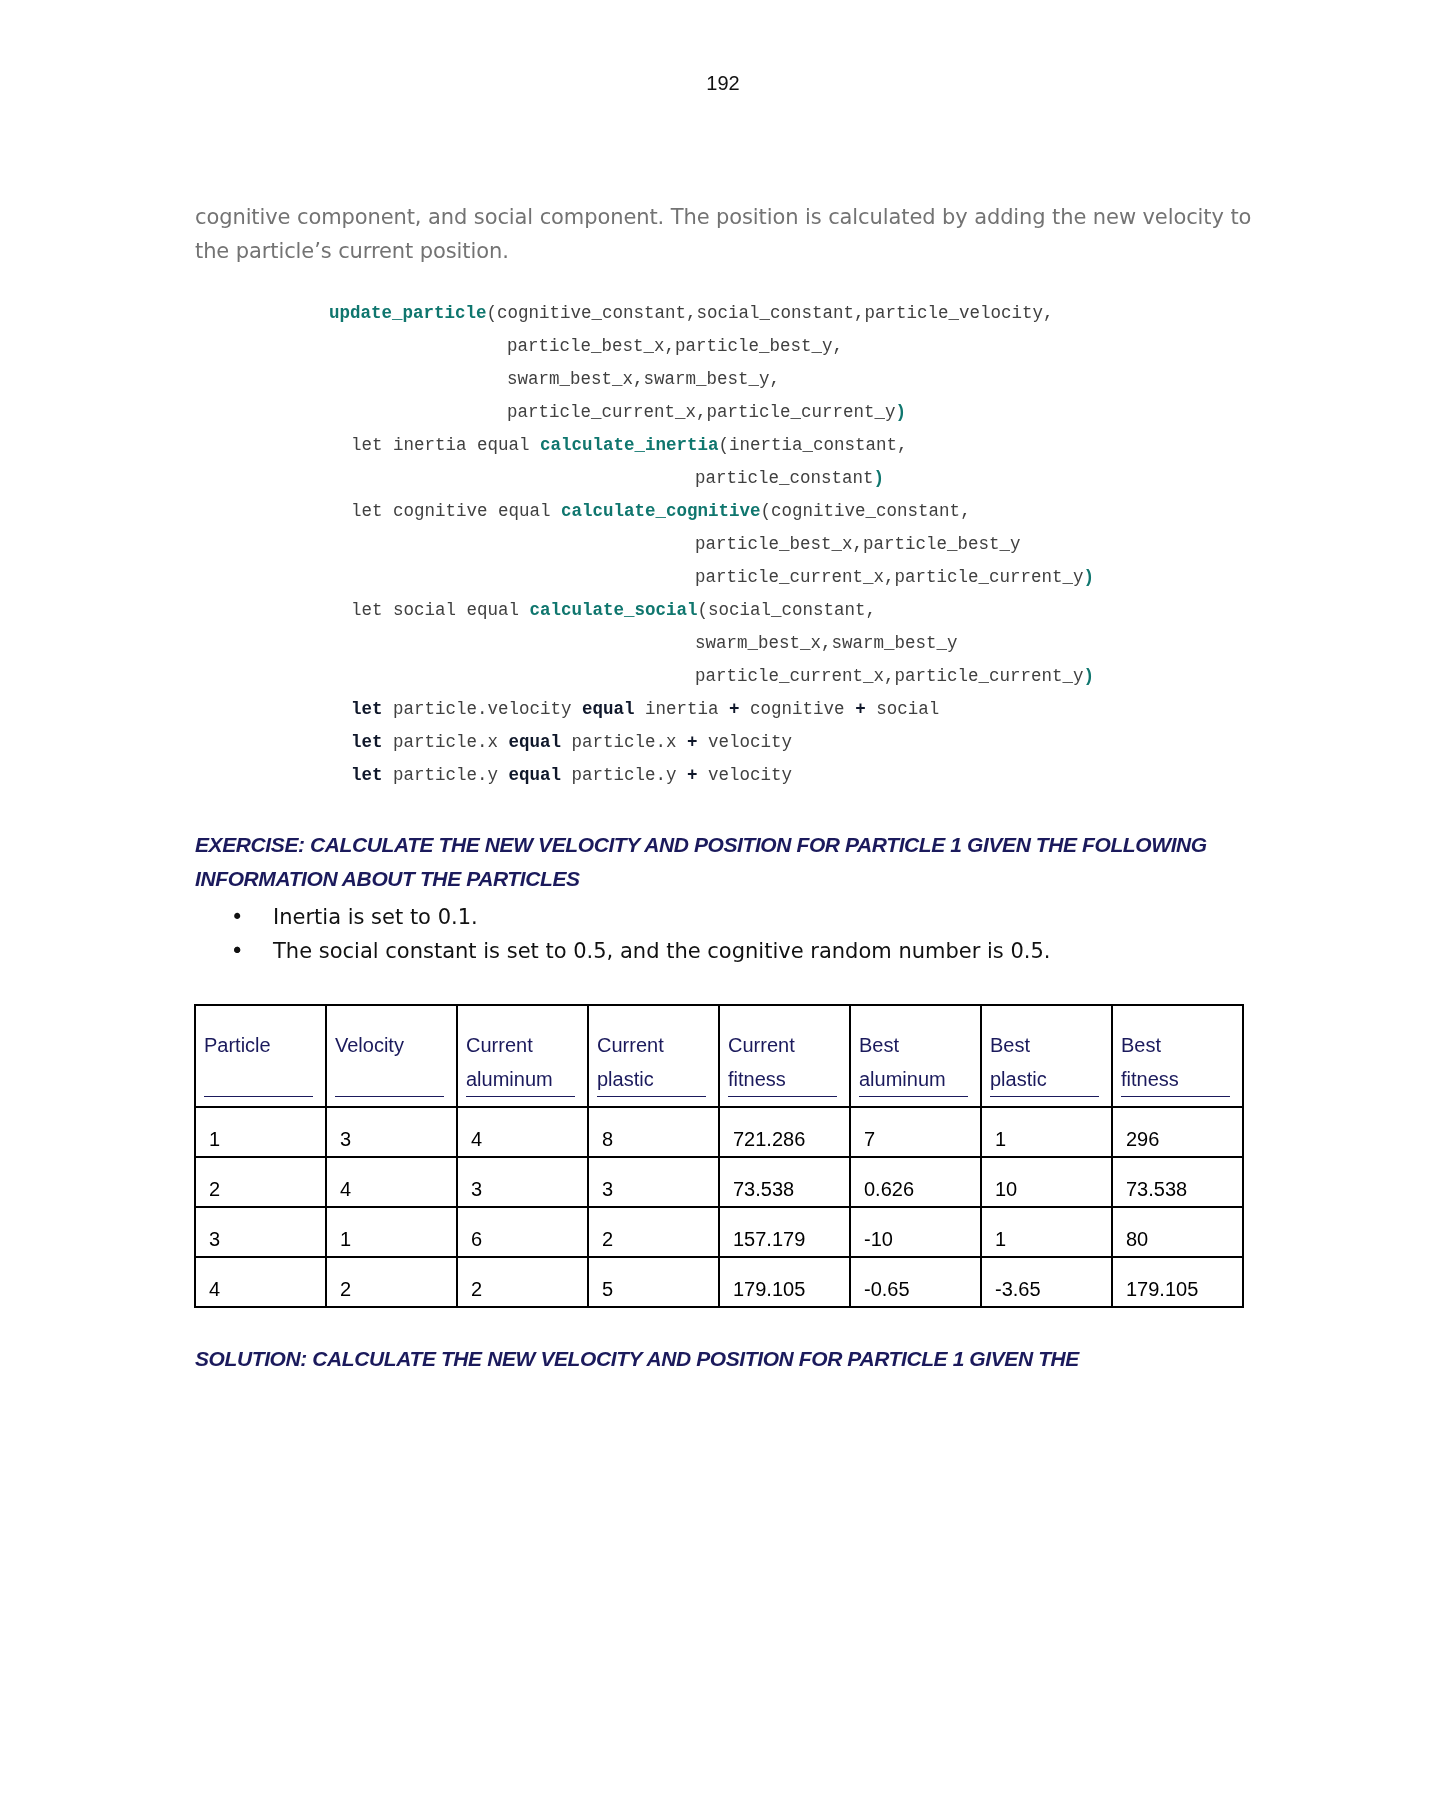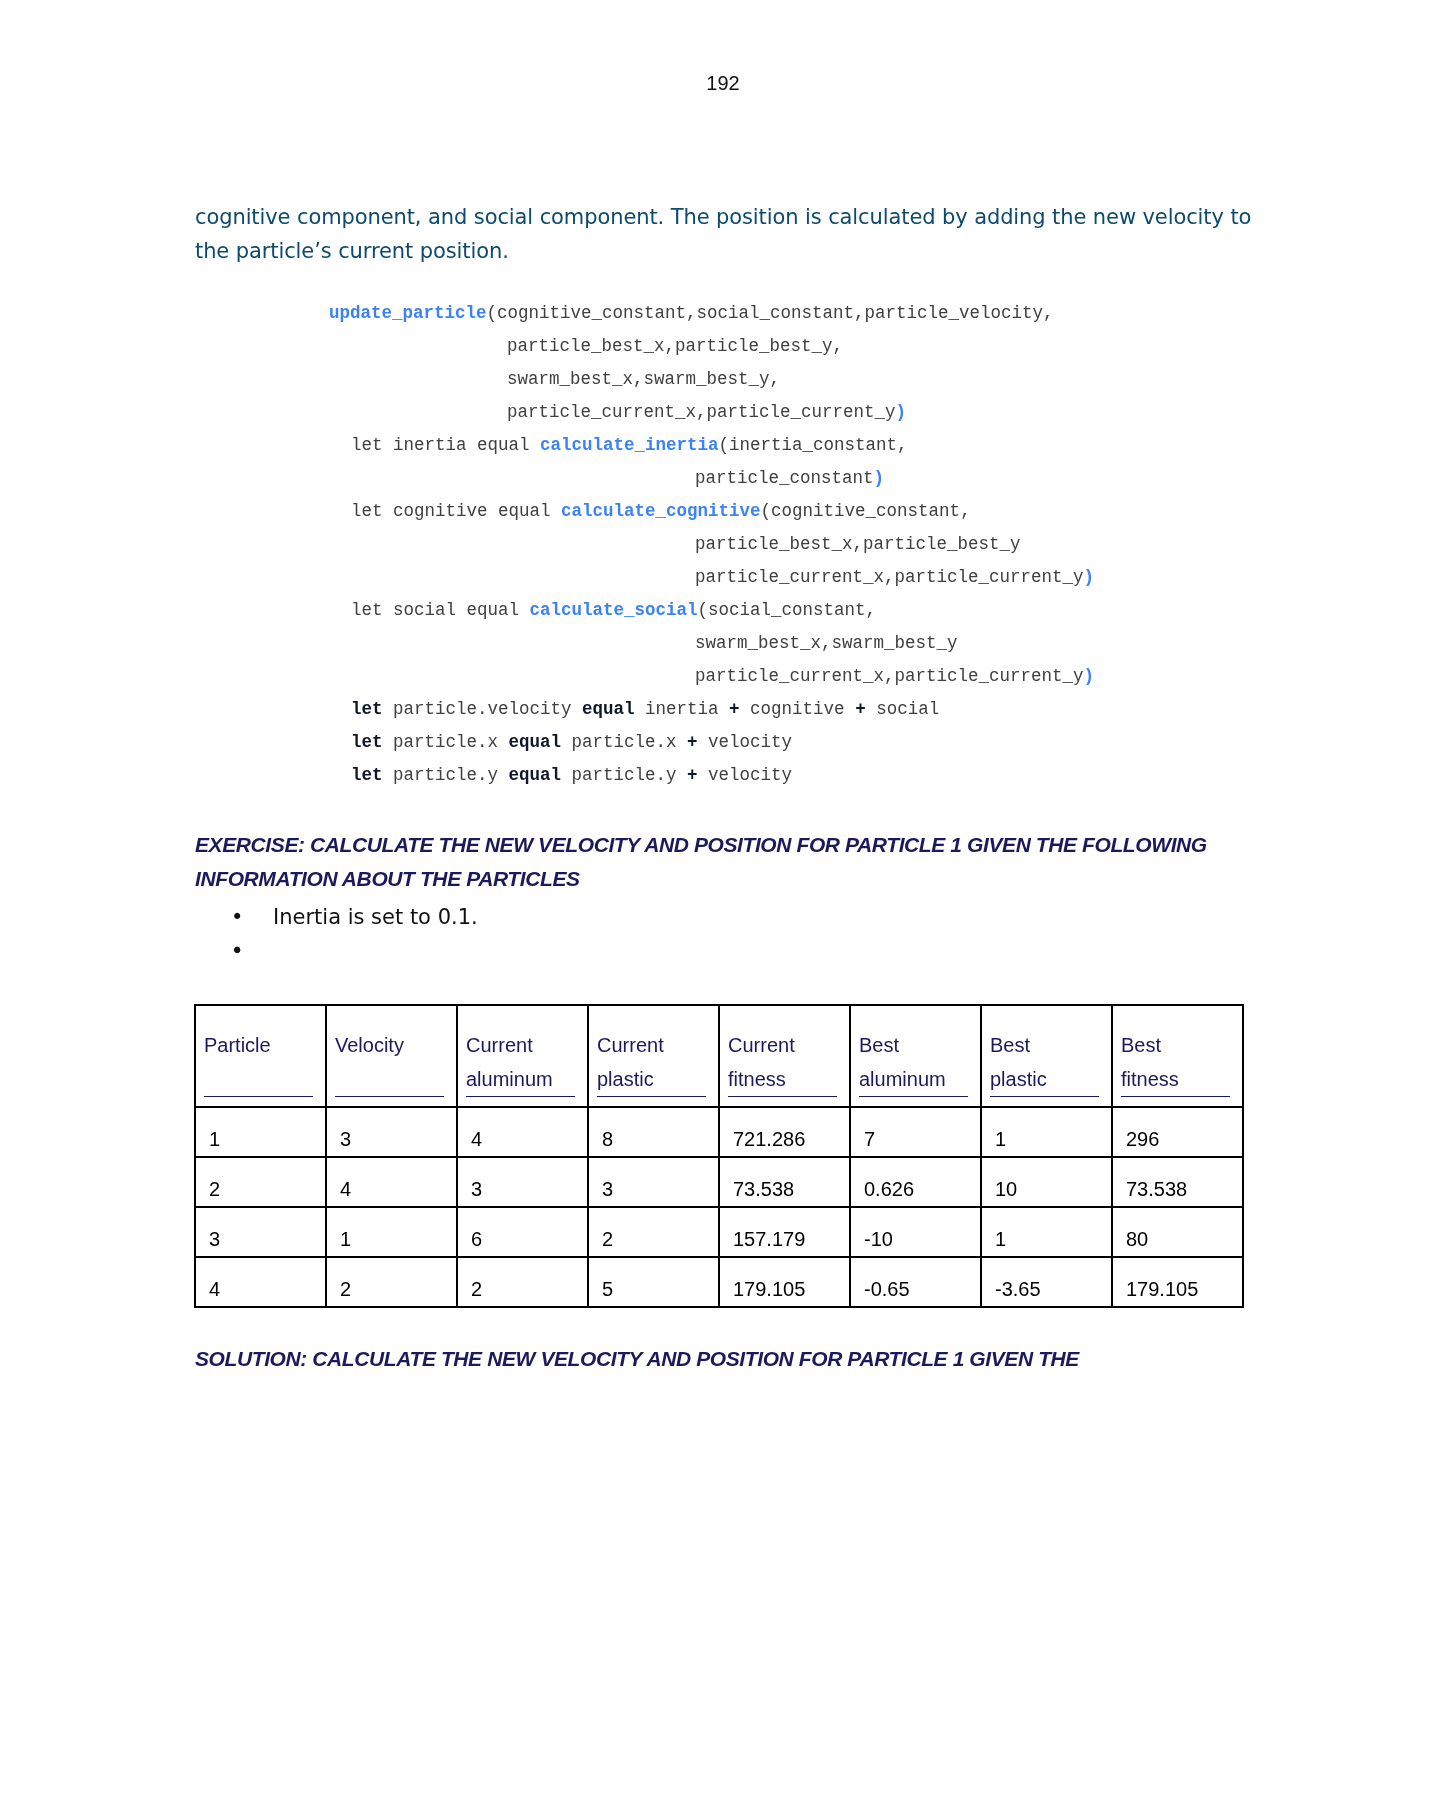--- a/index.html
+++ b/index.html
@@ -4,30 +4,30 @@
 <style>
   html, body { margin: 0; padding: 0; background: #ffffff; }
   body { width: 1436px; height: 1800px; position: relative; overflow: hidden; }
   .page-number {
     position: absolute; top: 72px; left: 0; width: 1446px; text-align: center;
     font-family: "Liberation Sans", sans-serif; font-size: 20px; color: #111;
   }
   .body-text {
     position: absolute; left: 195px; top: 200px; width: 1060px;
     font-family: "DejaVu Sans", sans-serif; font-size: 21px; line-height: 34px;
-    color: #0c4a6e; letter-spacing: -0.1px;
+    color: #737373; letter-spacing: -0.1px;
   }
   .code-block {
     position: absolute; left: 329px; top: 297px;
     font-family: "Liberation Mono", monospace; font-size: 17.5px; line-height: 33px;
     color: #7a7a7a; white-space: pre;
   }
   .code-line { height: 33px; }
   .code-line .kw { color: #0f172a; font-weight: bold; }
-  .code-line .fn { color: #3b82f6; font-weight: bold; }
+  .code-line .fn { color: #0f766e; font-weight: bold; }
   .code-line .plain { color: #404040; }
   .code-line .arg { color: #404040; margin-top: 48px; }
   .ind1 { padding-left: 22px; }
   .ind-args { padding-left: 178px; }
   .ind-deep { padding-left: 366px; }
   .heading {
     position: absolute; left: 195px; width: 1060px;
     font-family: "Liberation Sans", sans-serif; font-weight: bold; font-style: italic;
     font-size: 21px; line-height: 34px; color: #1b1a5c; letter-spacing: -0.4px;
   }
@@ -59,21 +59,21 @@
 
 <p class="body-text" style="margin:0;top:200px;">cognitive component, and social component. The position is calculated by adding the new velocity to the particle’s current position.</p>
 
 <div class="code-block" id="code-block"><div class="code-line "><span class="fn">update_particle</span><span class="arg">(cognitive_constant,social_constant,particle_velocity,</span></div><div class="code-line ind-args"><span class="arg">particle_best_x,particle_best_y,</span></div><div class="code-line ind-args"><span class="arg">swarm_best_x,swarm_best_y,</span></div><div class="code-line ind-args"><span class="arg">particle_current_x,particle_current_y</span><span class="fn">)</span></div><div class="code-line ind1"><span class="plain">let inertia equal </span><span class="fn">calculate_inertia</span><span class="arg">(inertia_constant,</span></div><div class="code-line ind-deep"><span class="arg">particle_constant</span><span class="fn">)</span></div><div class="code-line ind1"><span class="plain">let cognitive equal </span><span class="fn">calculate_cognitive</span><span class="arg">(cognitive_constant,</span></div><div class="code-line ind-deep"><span class="arg">particle_best_x,particle_best_y</span></div><div class="code-line ind-deep"><span class="arg">particle_current_x,particle_current_y</span><span class="fn">)</span></div><div class="code-line ind1"><span class="plain">let social equal </span><span class="fn">calculate_social</span><span class="arg">(social_constant,</span></div><div class="code-line ind-deep"><span class="arg">swarm_best_x,swarm_best_y</span></div><div class="code-line ind-deep"><span class="arg">particle_current_x,particle_current_y</span><span class="fn">)</span></div><div class="code-line ind1"><span class="kw">let </span><span class="arg">particle.velocity </span><span class="kw">equal </span><span class="arg">inertia </span><span class="kw">+ </span><span class="arg">cognitive </span><span class="kw">+ </span><span class="arg">social</span></div><div class="code-line ind1"><span class="kw">let </span><span class="arg">particle.x </span><span class="kw">equal </span><span class="arg">particle.x </span><span class="kw">+ </span><span class="arg">velocity</span></div><div class="code-line ind1"><span class="kw">let </span><span class="arg">particle.y </span><span class="kw">equal </span><span class="arg">particle.y </span><span class="kw">+ </span><span class="arg">velocity</span></div></div>
 
 <div class="heading" style="top:818px;margin-top:10px;">EXERCISE: CALCULATE THE NEW VELOCITY AND POSITION FOR PARTICLE 1 GIVEN THE FOLLOWING INFORMATION ABOUT THE PARTICLES</div>
 
 <ul class="bullets">
   <li><span class="bullet">•</span><span>Inertia is set to 0.1.</span></li>
   <li><span class="bullet">•</span></li>
-  <li><span class="bullet">•</span></li>
+  <li><span class="bullet">•</span><span>The social constant is set to 0.5, and the cognitive random number is 0.5.</span></li>
 </ul>
 
 <table class="particles">
   <thead>
     <tr>
       <th>
           <div class="th-inner"><span>Particle</span><br><span style="visibility:hidden">&nbsp;</span></div>
         </th>
       <th>
           <div class="th-inner"><span>Velocity</span><br><span style="visibility:hidden">&nbsp;</span></div>

